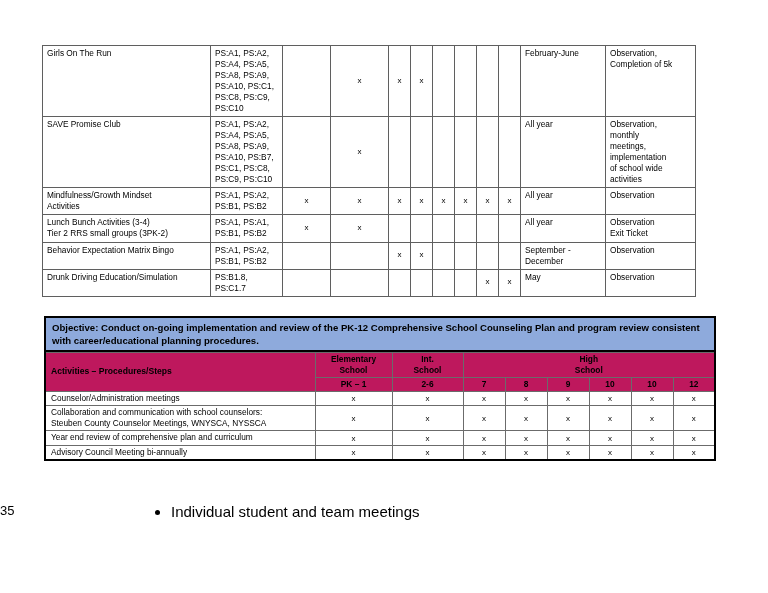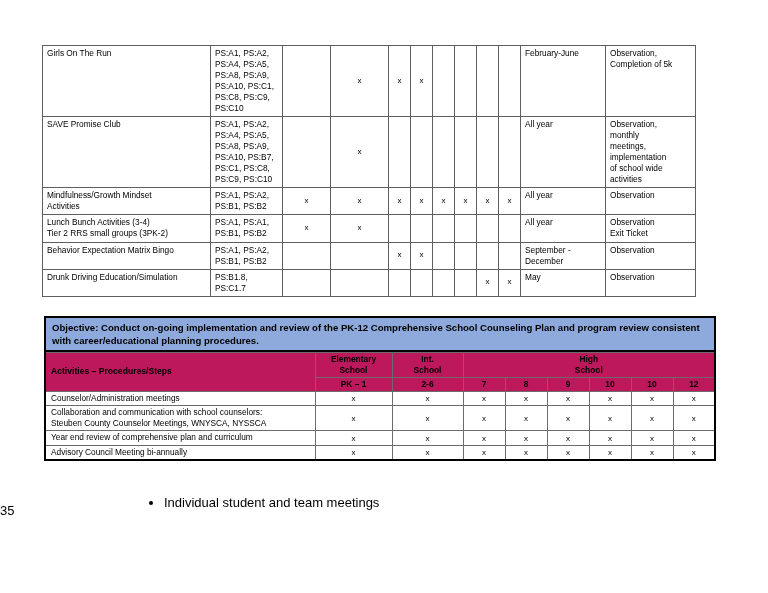--- a/index.html
+++ b/index.html
@@ -122,23 +122,23 @@
     left: 134px;
     top: 472px;
     font-size: 9.7px;
     font-weight: bold;
     white-space: nowrap;
   }
   .bullet-list {
     position: absolute;
     left: 134px;
     top: 486px;
-    margin: 8px;
+    margin: 15px;
     padding: 0 0 0 22px;
-    font-size: 13px;
+    font-size: 15px;
   }
   .bullet-list li {
     list-style: disc;
     line-height: 1.4;
   }
   .page-number {
     position: absolute;
     left: 0;
     top: 503px;
     width: 768px;

